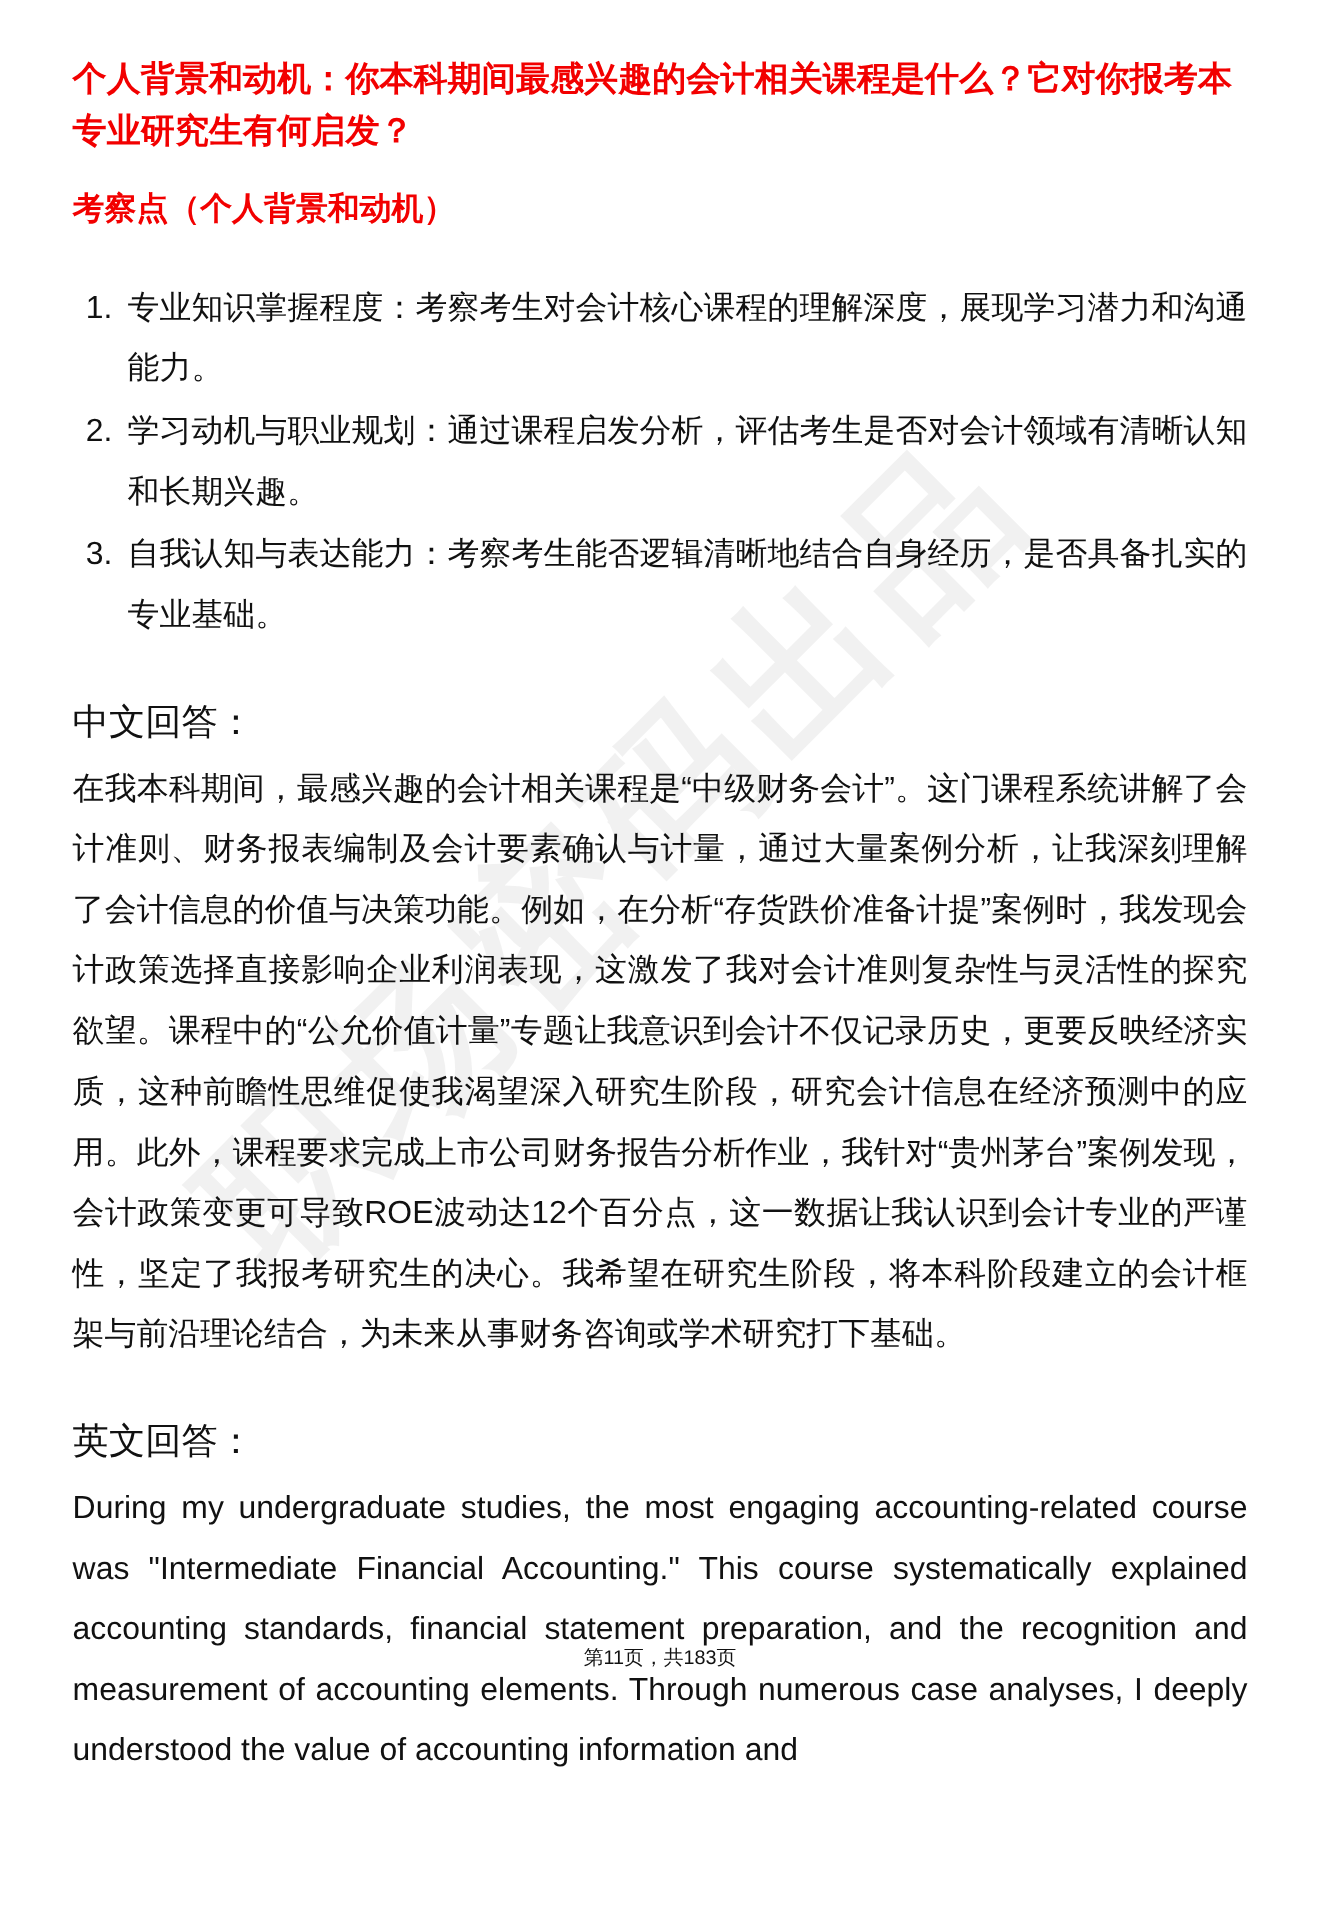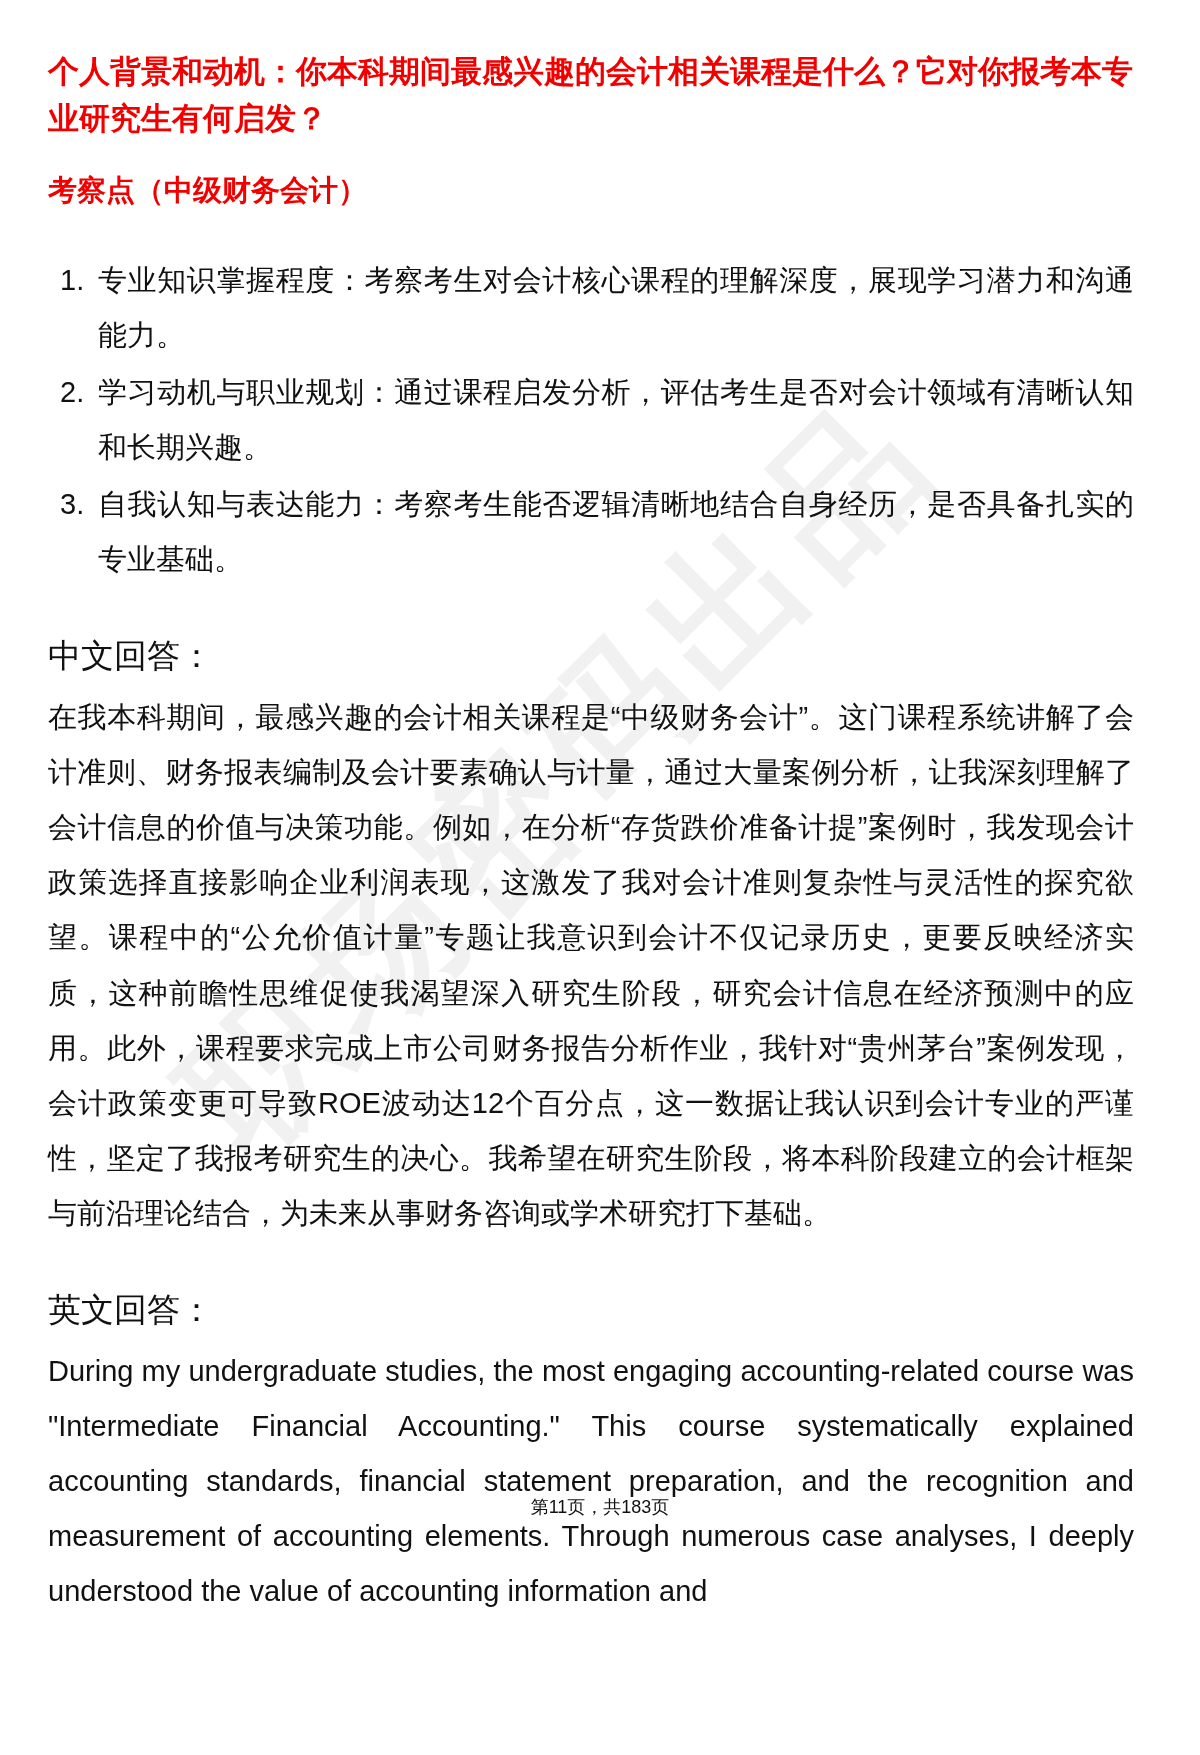--- a/index.html
+++ b/index.html
@@ -29,21 +29,21 @@
     letter-spacing: 14px;
     white-space: nowrap;
     color: var(--watermark-gray);
     z-index: 0;
     user-select: none;
     pointer-events: none;
   }
   .content {
     position: relative;
     z-index: 1;
-    padding: 48px 66px 0 48px;
+    padding: 48px 66px 0 66px;
   }
   .heading {
     color: var(--heading-red);
     font-weight: bold;
     font-size: 31px;
     line-height: 1.52;
     margin-bottom: 28px;
   }
   .subheading {
     color: var(--heading-red);
@@ -89,21 +89,21 @@
 <body>
 
 <div class="page">
 
   <div class="watermark">职场密码出品</div>
 
   <div class="content">
 
     <div class="heading">个人背景和动机：你本科期间最感兴趣的会计相关课程是什么？它对你报考本专业研究生有何启发？</div>
 
-    <div class="subheading">考察点（中级财务会计）</div>
+    <div class="subheading">考察点（个人背景和动机）</div>
 
     <div class="points">
       <div class="point-item">
         <span class="point-num">1.</span>
         <span class="point-text">专业知识掌握程度：考察考生对会计核心课程的理解深度，展现学习潜力和沟通能力。</span>
       </div>
       <div class="point-item">
         <span class="point-num">2.</span>
         <span class="point-text">学习动机与职业规划：通过课程启发分析，评估考生是否对会计领域有清晰认知和长期兴趣。</span>
       </div>

